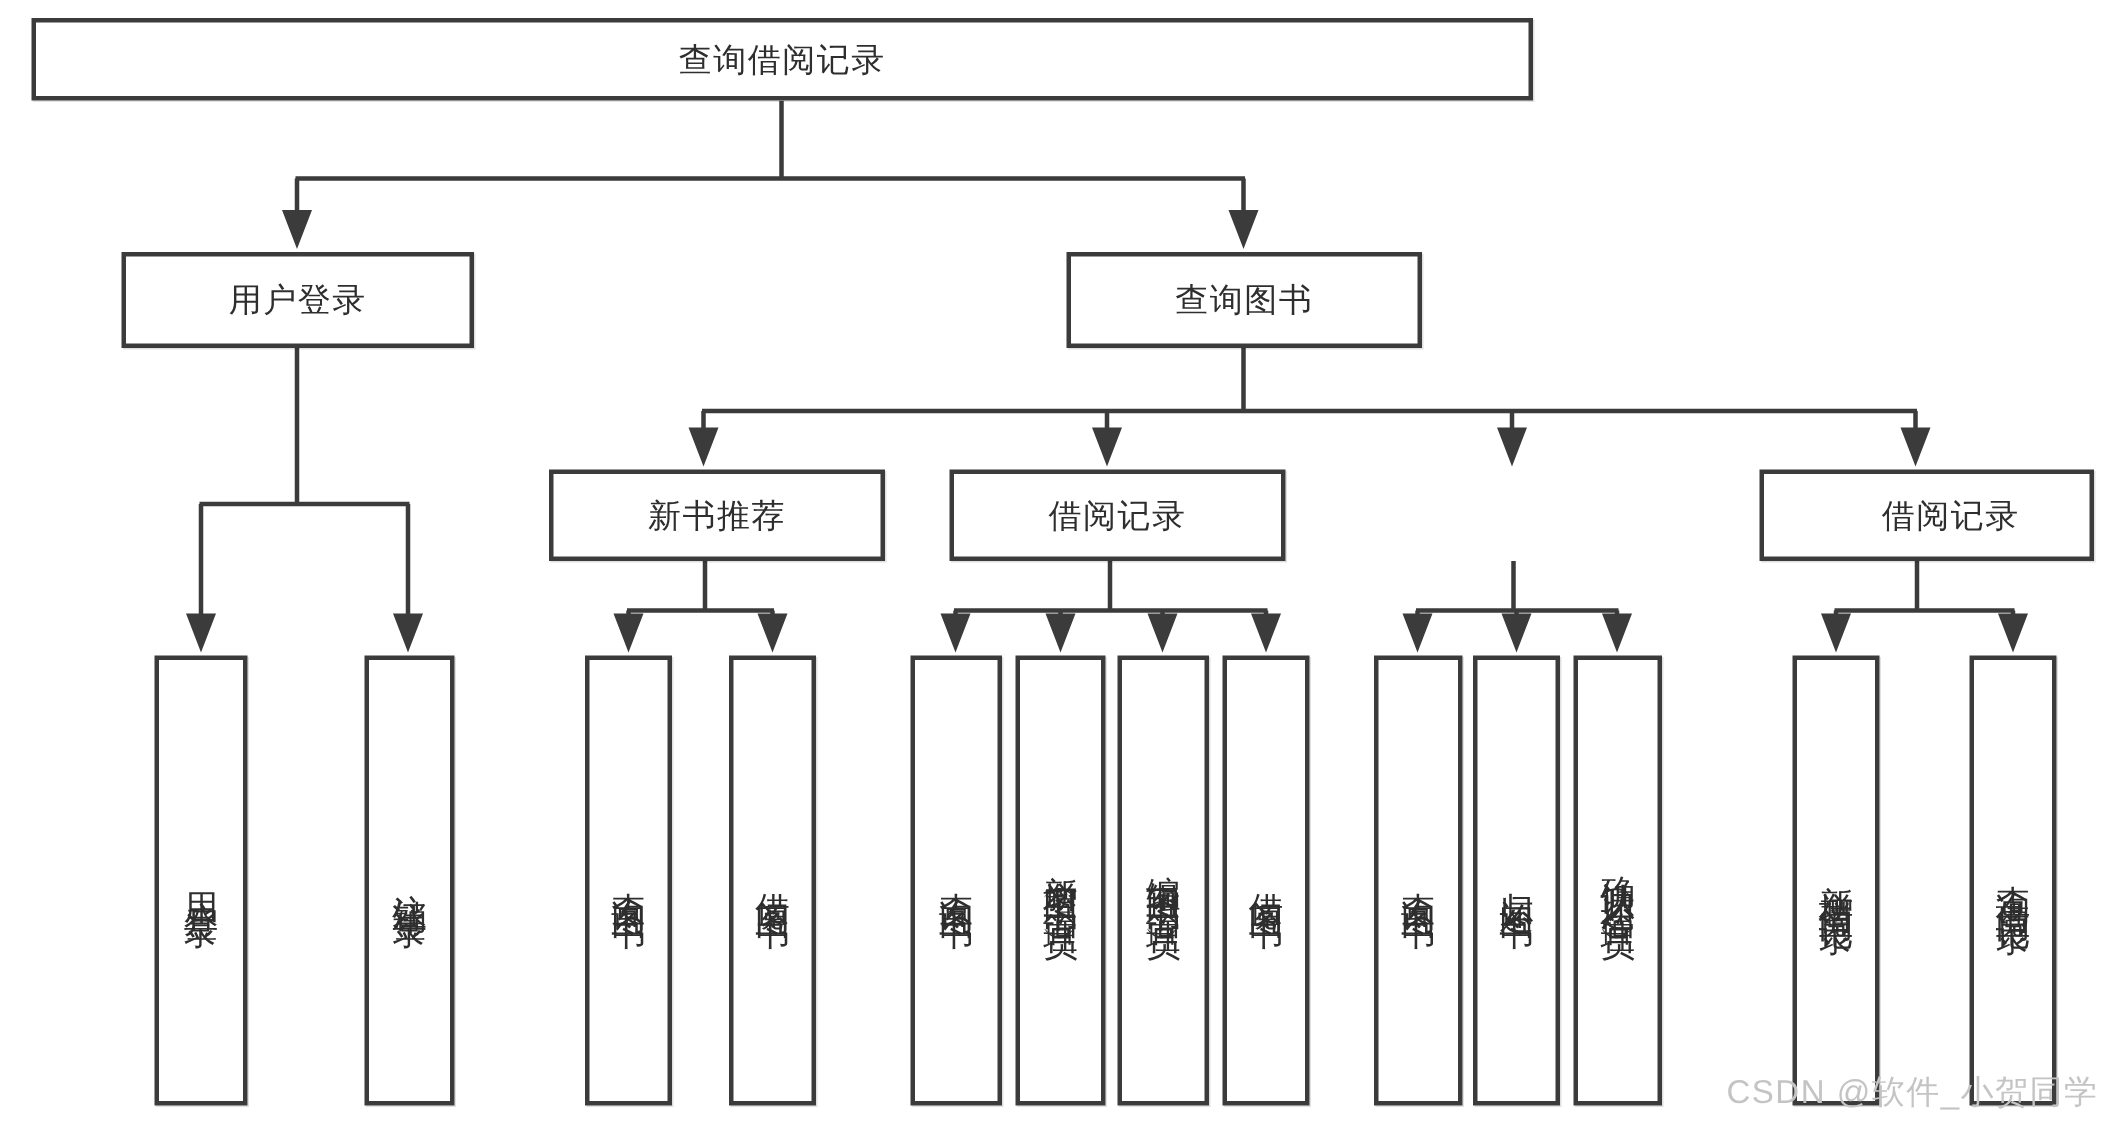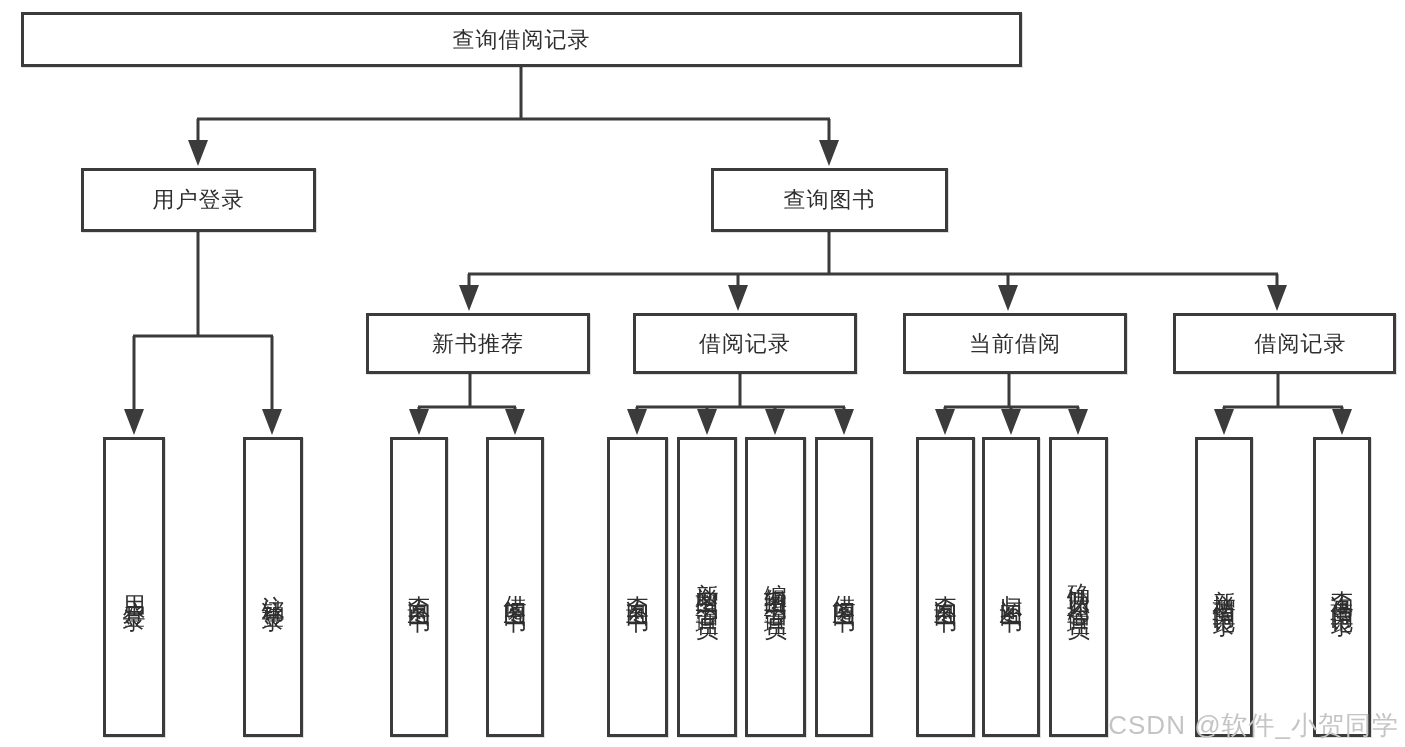--- a/index.html
+++ b/index.html
@@ -35,21 +35,21 @@
   .v-node .vtext{
     writing-mode:vertical-rl;
     font-size:23px;
     letter-spacing:5px;
     line-height:1;
   }
   .watermark{
     position:absolute;
     right:6px;
     bottom:4px;
-    font-size:26px;
+    font-size:22px;
     color:var(--watermark);
     z-index:5;
     white-space:nowrap;
     letter-spacing:1px;
   }
 </style>
 </head>
 <body>
 
 <div class="stage">
@@ -83,21 +83,20 @@
       M1224 435 L1214 409 L1234 409 Z  M1342 435 L1332 409 L1352 409 Z"></path>
   </svg>
 
   <div class="node h-node" style="left:21px;top:12px;width:1001px;height:55px;">查询借阅记录</div>
 
   <div class="node h-node" style="left:81px;top:168px;width:235px;height:64px;">用户登录</div>
   <div class="node h-node" style="left:711px;top:168px;width:237px;height:64px;">查询图书</div>
 
   <div class="node h-node" style="left:366px;top:313px;width:224px;height:61px;">新书推荐</div>
   <div class="node h-node" style="left:633px;top:313px;width:224px;height:61px;">借阅记录</div>
-  <div class="node h-node" style="left:903px;top:313px;width:224px;height:61px;">当前借阅</div>
   <div class="node h-node" style="left:1173px;top:313px;width:223px;height:61px;padding-left:32px;">借阅记录</div>
 
   <div class="node v-node" style="left:103px;top:437px;width:62px;height:300px;">
     <span class="vtext">用户登录</span>
   </div>
   <div class="node v-node" style="left:243px;top:437px;width:60px;height:300px;">
     <span class="vtext">注销登录</span>
   </div>
 
   <div class="node v-node" style="left:390px;top:437px;width:58px;height:300px;">

